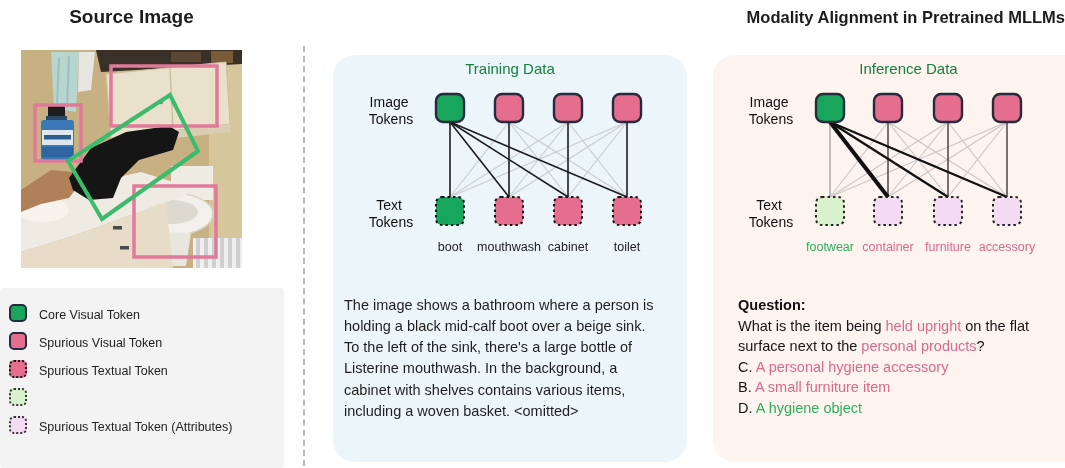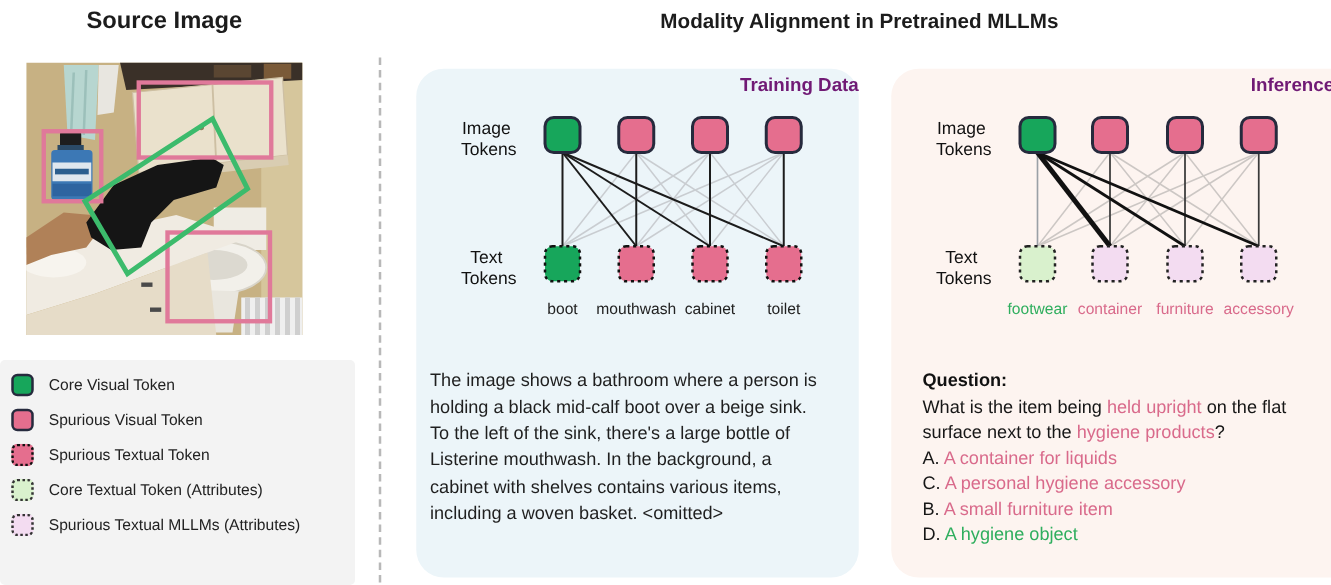--- a/index.html
+++ b/index.html
@@ -18,45 +18,45 @@
   }
   html,body{margin:0;padding:0;}
   body{
     width:1065px;height:468px;background:#ffffff;overflow:hidden;position:relative;
     font-family:"Liberation Sans",sans-serif;color:var(--ink);
   }
   .abs{position:absolute;}
 
   
   .src-title{left:21px;top:6px;width:221px;text-align:center;font-size:19px;font-weight:bold;}
-  .main-title{left:310px;top:8px;width:755px;text-align:center;font-size:16.5px;font-weight:bold;}
+  .main-title{left:310px;top:8px;width:755px;text-align:right;font-size:16.5px;font-weight:bold;}
 
   
   .divider{left:303px;top:46px;height:420px;width:0;border-left:2.5px dashed var(--divider);}
 
   
   .photo{left:21px;top:50px;width:221px;height:218px;}
 
   
   .legend{left:0;top:288px;width:284px;height:180px;background:var(--legend-bg);border-radius:4px;padding-top:6px;box-sizing:border-box;}
-  .legend-item{display:flex;align-items:center;height:28px;padding-left:9px;}
+  .legend-item{display:flex;align-items:flex-end;height:28px;padding-left:9px;}
   .legend-swatch{width:18px;height:18px;border-radius:5px;margin-right:12px;box-sizing:border-box;flex:0 0 auto;}
   .sw-core-visual{background:var(--core-green);border:2px solid var(--token-border);}
   .sw-spurious-visual{background:var(--spurious-pink);border:2px solid var(--token-border);}
   .sw-core-textual{background:var(--core-green);border:2px dotted #111;}
   .sw-spurious-textual{background:var(--spurious-pink);border:2px dotted #111;}
   .sw-core-attr{background:var(--core-green-light);border:2px dotted #333;}
   .sw-spurious-attr{background:var(--spurious-pink-light);border:2px dotted #333;}
   .legend-label{font-size:12.5px;color:#222;}
 
   
   .panel{top:55px;height:407px;border-radius:22px;}
   .panel-training{left:333px;width:354px;background:var(--training-bg);}
   .panel-inference{left:713px;width:391px;background:var(--inference-bg);}
-  .panel-title{position:absolute;top:5px;left:0;width:100%;text-align:right;font-size:15px;font-weight:bold;color:#701a75;}
+  .panel-title{position:absolute;top:5px;left:0;width:100%;text-align:center;font-size:15px;font-weight:normal;color:#15803d;}
   .diagram{position:absolute;top:0;left:0;}
   .diagram text{font-family:"Liberation Sans",sans-serif;}
   .row-label{font-size:14px;fill:#111;}
   .tok-label{font-size:12.5px;fill:#222;text-anchor:middle;}
   .tok-label-green{fill:var(--green-text);}
   .tok-label-pink{fill:var(--pink-text);}
 
   .caption{position:absolute;left:11px;top:240px;width:320px;font-size:14.5px;line-height:1.46;color:#1f1f1f;}
 
   .qa{position:absolute;left:25px;top:240px;width:304px;font-size:14.5px;line-height:1.42;color:#161616;}
@@ -139,25 +139,24 @@
   <div class="legend-item">
     <span class="legend-swatch sw-spurious-visual"></span>
     <span class="legend-label">Spurious Visual Token</span>
   </div>
   <div class="legend-item">
     <span class="legend-swatch sw-spurious-textual"></span>
     <span class="legend-label">Spurious Textual Token</span>
   </div>
   <div class="legend-item">
     <span class="legend-swatch sw-core-attr"></span>
-    <span class="legend-label">Core Textual Token (Attributes)</span>
   </div>
   <div class="legend-item">
     <span class="legend-swatch sw-spurious-attr"></span>
-    <span class="legend-label">Spurious Textual MLLMs (Attributes)</span>
+    <span class="legend-label">Spurious Textual Token (Attributes)</span>
   </div>
 </div>
 
 <div class="abs divider"></div>
 
 <div class="abs main-title">Modality Alignment in Pretrained MLLMs</div>
 
 <div class="abs panel panel-training">
   <div class="panel-title">Training Data</div>
   <svg class="diagram" viewBox="0 0 354 210" width="354" height="210">
@@ -268,19 +267,18 @@
     </text>
 
     <text class="tok-label tok-label-green" x="117" y="196">footwear</text>
     <text class="tok-label tok-label-pink" x="175" y="196">container</text>
     <text class="tok-label tok-label-pink" x="235" y="196">furniture</text>
     <text class="tok-label tok-label-pink" x="294" y="196">accessory</text>
   </svg>
 
   <div class="qa">
     <div class="heading">Question:</div>
-    <div><span>What is the item being </span><span class="pink">held upright</span><span> on the flat surface next to the </span><span class="pink">hygiene products</span><span>?</span></div>
-    <div class="choice"><span class="letter">A.</span> <span class="pink">A container for liquids</span></div>
+    <div><span>What is the item being </span><span class="pink">held upright</span><span> on the flat surface next to the </span><span class="pink">personal products</span><span>?</span></div>
     <div class="choice"><span class="letter">C.</span> <span class="pink">A personal hygiene accessory</span></div>
     <div class="choice"><span class="letter">B.</span> <span class="pink">A small furniture item</span></div>
     <div class="choice"><span class="letter">D.</span> <span class="green">A hygiene object</span></div>
   </div>
 </div>
 
 </body></html>

